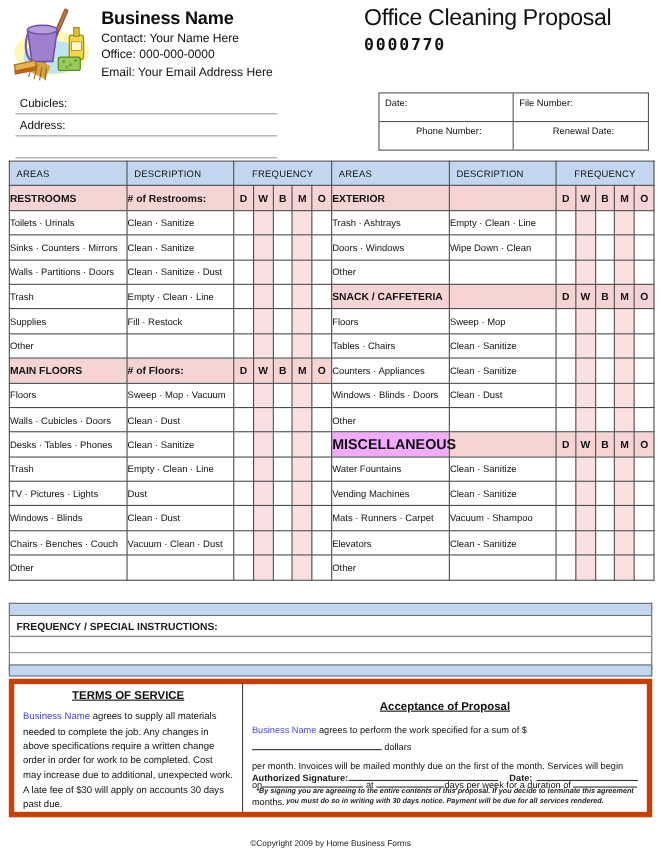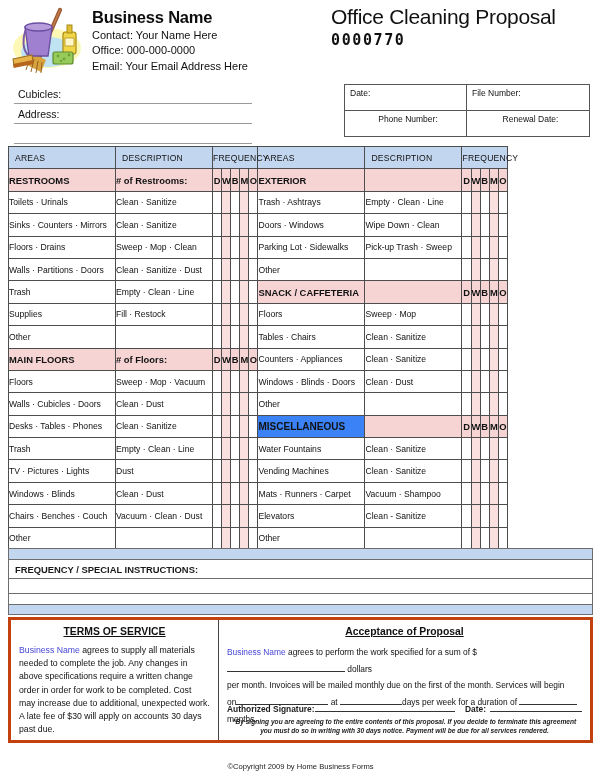--- a/index.html
+++ b/index.html
@@ -103,21 +103,21 @@
 
   
   .sheet {
     position: absolute;
     left: 8px; top: 146px;
     width: 585px;
   }
   table.grid {
     border-collapse: collapse;
     table-layout: fixed;
-    width: 500px;
+    width: 587px;
   }
   table.grid td, table.grid th {
     border: 1px solid #4d4d4d;
     font-weight: normal;
     padding: 0;
     height: 22.4px;
     font-size: 8.6px;
     color: #111;
     vertical-align: middle;
   }
@@ -162,23 +162,24 @@
     border: 1px solid #6d6d6d;
     border-top: none;
     background: #fff;
   }
 
   
   .terms {
     position: absolute;
     left: 8px; top: 617px;
     width: 585px; height: 126px;
-    border: 3px solid #c2410c;
+    border: 5px solid #c2410c;
     display: flex;
     background: #fff;
+    align-items: flex-end;
   }
   .terms-left {
     width: 208px; flex: 0 0 208px;
     border-right: 1px solid #444;
     padding: 6px 8px 0 8px;
   }
   .terms-right {
     flex: 1 1 auto;
     padding: 6px 8px 0 8px;
     position: relative;
@@ -354,36 +355,20 @@
           <td class="c-freq"></td>
           <td class="c-area">Doors · Windows</td>
           <td class="c-desc">Wipe Down · Clean</td>
           <td class="c-freq"></td>
           <td class="c-freq shade"></td>
           <td class="c-freq"></td>
           <td class="c-freq shade"></td>
           <td class="c-freq"></td>
         </tr>
         <tr>
-          <td class="c-area">Floors · Drains</td>
-          <td class="c-desc">Sweep · Mop · Clean</td>
-          <td class="c-freq"></td>
-          <td class="c-freq shade"></td>
-          <td class="c-freq"></td>
-          <td class="c-freq shade"></td>
-          <td class="c-freq"></td>
-          <td class="c-area">Parking Lot · Sidewalks</td>
-          <td class="c-desc">Pick-up Trash · Sweep</td>
-          <td class="c-freq"></td>
-          <td class="c-freq shade"></td>
-          <td class="c-freq"></td>
-          <td class="c-freq shade"></td>
-          <td class="c-freq"></td>
-        </tr>
-        <tr>
           <td class="c-area">Walls · Partitions · Doors</td>
           <td class="c-desc">Clean · Sanitize · Dust</td>
           <td class="c-freq"></td>
           <td class="c-freq shade"></td>
           <td class="c-freq"></td>
           <td class="c-freq shade"></td>
           <td class="c-freq"></td>
           <td class="c-area">Other</td>
           <td class="c-desc"></td>
           <td class="c-freq"></td>
@@ -489,21 +474,21 @@
           <td class="c-freq"></td>
         </tr>
         <tr>
           <td class="c-area">Desks · Tables · Phones</td>
           <td class="c-desc">Clean · Sanitize</td>
           <td class="c-freq"></td>
           <td class="c-freq shade"></td>
           <td class="c-freq"></td>
           <td class="c-freq shade"></td>
           <td class="c-freq"></td>
-          <td class="c-area secbg" style="background: #3b82f6; font-weight: bold; font-size: 10px;">MISCELLANEOUS</td>
+          <td class="c-area secbg" style="background: #f0abfc; font-weight: bold; font-size: 13px;">MISCELLANEOUS</td>
           <td class="c-desc secbg" style="background: rgb(246, 212, 212); font-weight: bold; font-size: 9.4px;"></td>
           <td class="c-freq secbg" style="background: rgb(246, 212, 212); font-weight: bold; font-size: 9.4px;">D</td>
           <td class="c-freq shade secbg" style="background: rgb(246, 212, 212); font-weight: bold; font-size: 9.4px;">W</td>
           <td class="c-freq secbg" style="background: rgb(246, 212, 212); font-weight: bold; font-size: 9.4px;">B</td>
           <td class="c-freq shade secbg" style="background: rgb(246, 212, 212); font-weight: bold; font-size: 9.4px;">M</td>
           <td class="c-freq secbg" style="background: rgb(246, 212, 212); font-weight: bold; font-size: 9.4px;">O</td>
         </tr>
         <tr>
           <td class="c-area">Trash</td>
           <td class="c-desc">Empty · Clean · Line</td>

